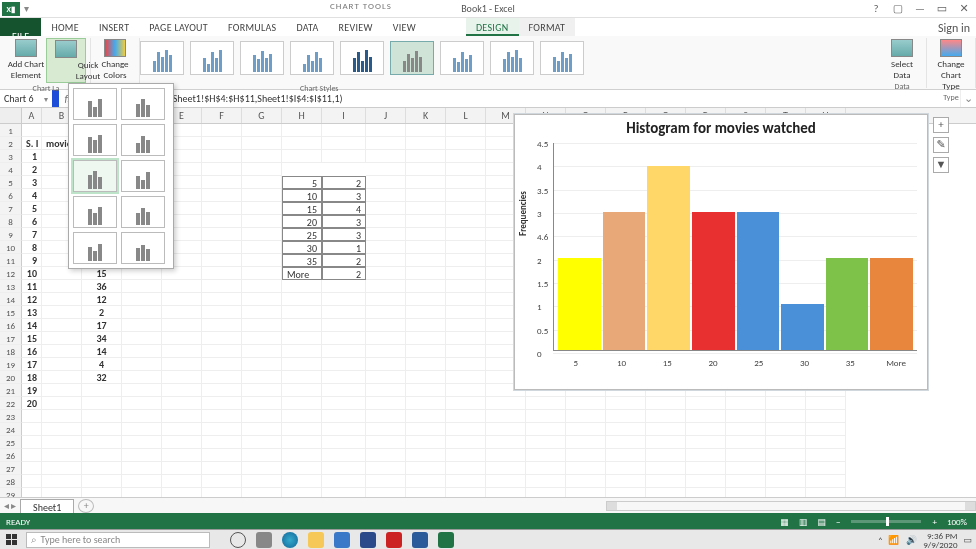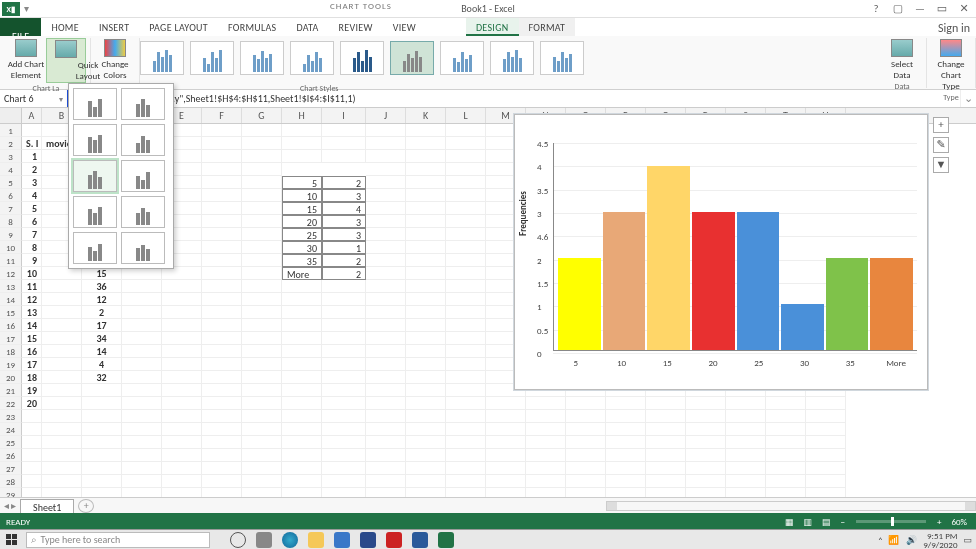--- a/index.html
+++ b/index.html
@@ -35,21 +35,21 @@
 .mini-chart span { width:3px; background:#6e9ec8; }
 
 
 .gallery { position:absolute; left:68px; top:83px; width:106px; background:#fff; border:1px solid #aaa; box-shadow:2px 2px 5px rgba(0,0,0,.2); padding:4px; display:flex; flex-wrap:wrap; gap:4px; z-index:50; }
 .gallery .thumb { width:44px; height:32px; border:1px solid #bbb; display:flex; align-items:flex-end; justify-content:center; gap:1px; padding:2px; cursor:default; background:#fff;}
 .gallery .thumb span { width:4px; background:#888;}
 .gallery .thumb.sel { outline:2px solid #bde3c8; background:#eef7f0;}
 
 
 .fbar-row { height:18px; display:flex; border-bottom:1px solid #ccc; }
-.namebox { width:72px; border-right:5px solid #1d4ed8; padding:2px 4px; font-size:10px; display:flex; align-items:center; justify-content:space-between;}
+.namebox { width:59px; border-right:7px solid #1d4ed8; padding:2px 4px; font-size:10px; display:flex; align-items:center; justify-content:space-between;}
 .namebox .dd { color:#888; font-size:8px;}
 .fx { width:20px; text-align:center; color:#777; font-style:italic; border-right:1px solid #eee; line-height:18px;}
 .formula { flex:1; padding:2px 6px; font-size:10px; color:#333; display:flex; align-items:center;}
 .fbar-end { width:16px; border-left:1px solid #eee; color:#888; text-align:center; line-height:18px;}
 
 
 .chartstyles-label { position:absolute; left:300px; top:83px; font-size:8px; color:#666; z-index:30;}
 
 
 .grid-wrap { position:absolute; left:0; top:108px; right:0; bottom:52px; overflow:hidden; }
@@ -1033,20 +1033,21 @@
         <div class="cell wP"></div>
         <div class="cell wQ"></div>
         <div class="cell wR"></div>
         <div class="cell wS"></div>
         <div class="cell wT"></div>
         <div class="cell wU"></div>
       </div>
     </div>
 
   <div class="chart-obj">
+    <div class="title">Histogram for movies watched</div>
     <div class="ylab">Frequencies</div>
     <div id="yticks">
         <div class="ytick" style="top: 238px;">0</div>
         <div class="grline" style="top: 238px;"></div>
         <div class="ytick" style="top: 214.667px;">0.5</div>
         <div class="grline" style="top: 214.667px;"></div>
         <div class="ytick" style="top: 191.333px;">1</div>
         <div class="grline" style="top: 191.333px;"></div>
         <div class="ytick" style="top: 168px;">1.5</div>
         <div class="grline" style="top: 168px;"></div>
@@ -1109,21 +1110,21 @@
 
 <div class="status">
   <span>READY</span>
   <div class="views">
     <span>▦</span>
     <span>▥</span>
     <span>▤</span>
     <span>−</span>
     <div class="slider"></div>
     <span>+</span>
-    <span>60%</span>
+    <span>100%</span>
   </div>
 </div>
 
 <div class="taskbar">
   <div class="start">
       <svg viewBox="0 0 12 12">
         <rect width="5" height="5" fill="#333"></rect>
         <rect x="6" width="5" height="5" fill="#333"></rect>
         <rect y="6" width="5" height="5" fill="#333"></rect>
         <rect x="6" y="6" width="5" height="5" fill="#333"></rect>
@@ -1142,18 +1143,18 @@
     <div style="background:#2a4a8a;"></div>
     <div style="background:#c22;"></div>
     <div style="background:#2a5a9a;"></div>
     <div style="background:#217346;"></div>
   </div>
   <div class="tray">
     <span>˄</span>
     <span>📶</span>
     <span>🔊</span>
     <div class="clock">
-        <div>9:51 PM</div>
+        <div>9:36 PM</div>
         <div>9/9/2020</div>
       </div>
     <span>▭</span>
   </div>
 </div>
 
 </body></html>

